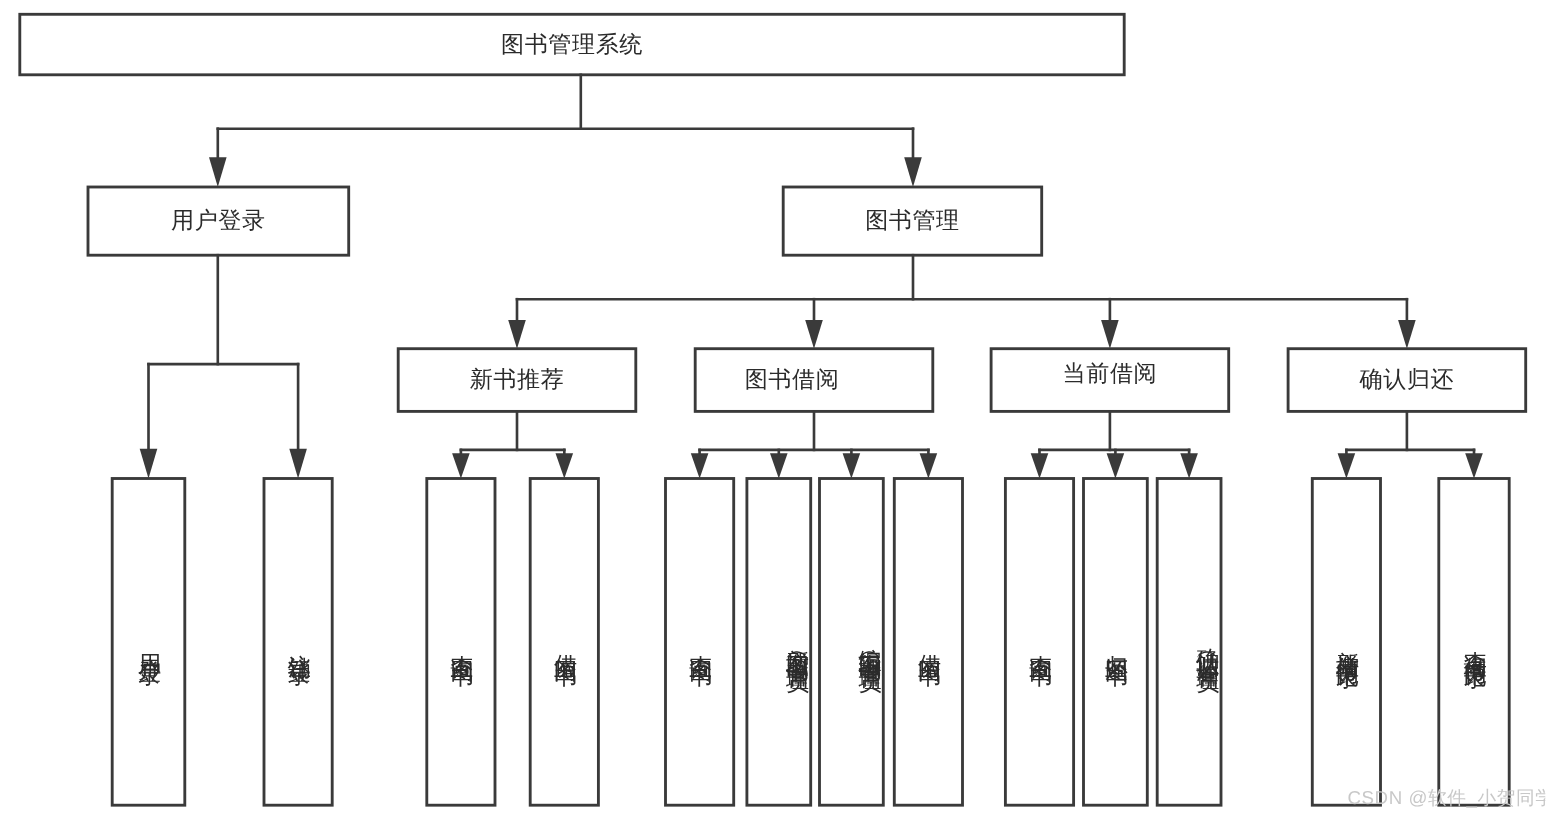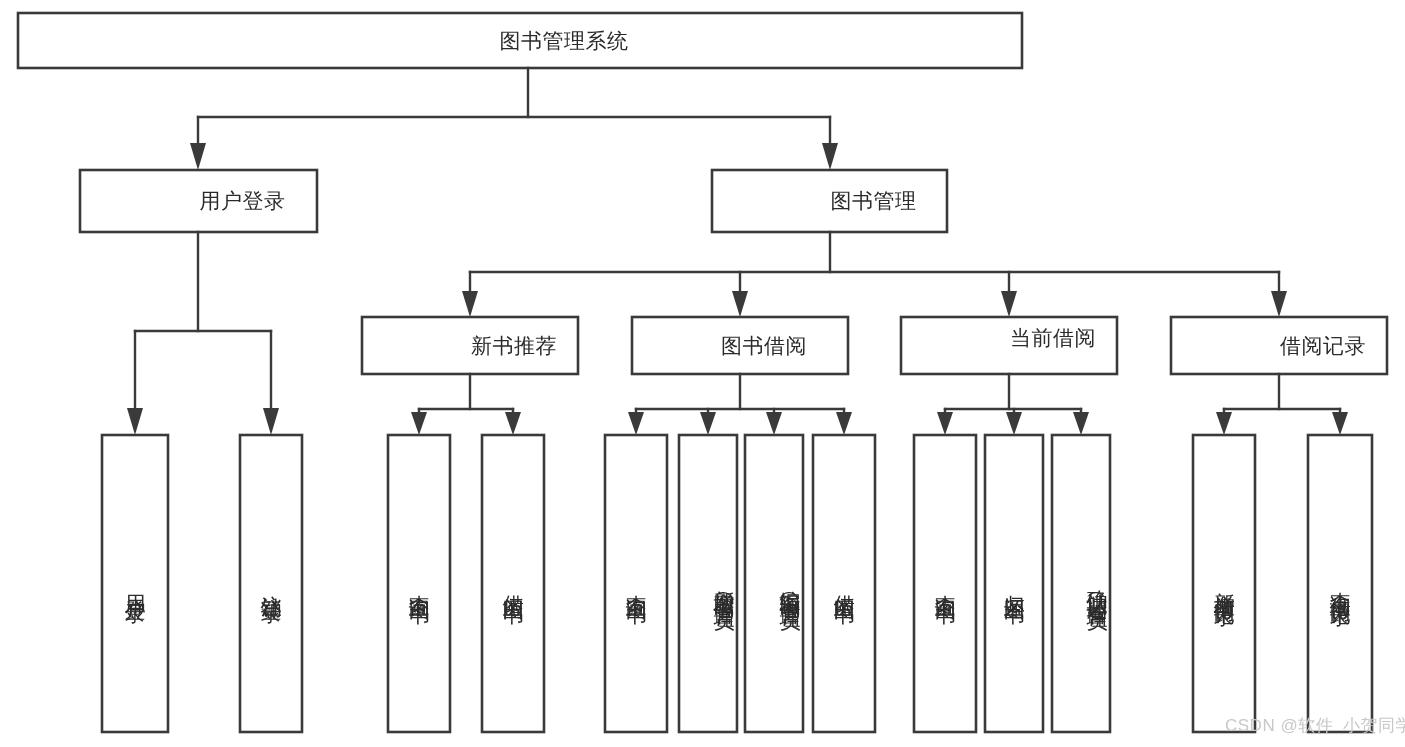--- a/index.html
+++ b/index.html
@@ -47,21 +47,20 @@
     justify-content: center;
     color: #2b2b2b;
     letter-spacing: 0.5px;
     pointer-events: none;
     user-select: none;
   }
   .node-label.horiz {
     font-size: 21px;
     line-height: 1.2;
     writing-mode: horizontal-tb;
-    margin-left: 44px;
   }
   .node-label.vert {
     writing-mode: vertical-rl;
     text-orientation: upright;
     font-size: 21px;
     line-height: 1.25;
     letter-spacing: 3px;
     align-items: flex-start;
     padding-top: 6px;
     box-sizing: border-box;
@@ -176,22 +175,22 @@
     <polygon class="arrow-head" points="1332,412 1348,412 1340,435"></polygon>
   </svg>
 
   <div class="node-label horiz" style="left:18px; top:13px; width:1004px; height:55px;">图书管理系统</div>
 
   <div class="node-label horiz" style="left:80px; top:170px; width:237px; height:62px;">用户登录</div>
   <div class="node-label horiz" style="left:362px; top:317px; width:216px; height:57px;">新书推荐</div>
 
   <div class="node-label horiz" style="left:712px; top:170px; width:235px; height:62px;">图书管理</div>
   <div class="node-label horiz" style="left:632px; top:317px; width:176px; height:57px;">图书借阅</div>
-  <div class="node-label horiz" style="left:901px; top:317px; width:216px; height:46px;font-family:Liberation Mono, monospace;">当前借阅</div>
-  <div class="node-label horiz" style="left:1171px; top:317px; width:216px; height:57px;">借阅记录</div>
+  <div class="node-label horiz" style="left:901px; top:317px; width:216px; height:46px;">当前借阅</div>
+  <div class="node-label horiz" style="left:1171px; top:317px; width:216px; height:57px;">确认归还</div>
 
   <div class="node-label vert mid" style="left:102px; top:435px; width:66px; height:297px;">用户登录</div>
   <div class="node-label vert mid" style="left:240px; top:435px; width:62px; height:297px;">注销登录</div>
 
   <div class="node-label vert mid" style="left:388px; top:435px; width:62px; height:297px;">查询图书</div>
   <div class="node-label vert mid" style="left:482px; top:435px; width:62px; height:297px;">借阅图书</div>
 
   <div class="node-label vert mid" style="left:605px; top:435px; width:62px; height:297px;">查询图书</div>
   <div class="node-label vert" style="left:679px; top:435px; width:58px; height:297px;">新增图书（管理员）</div>
   <div class="node-label vert" style="left:745px; top:435px; width:58px; height:297px;">编辑图书（管理员）</div>

